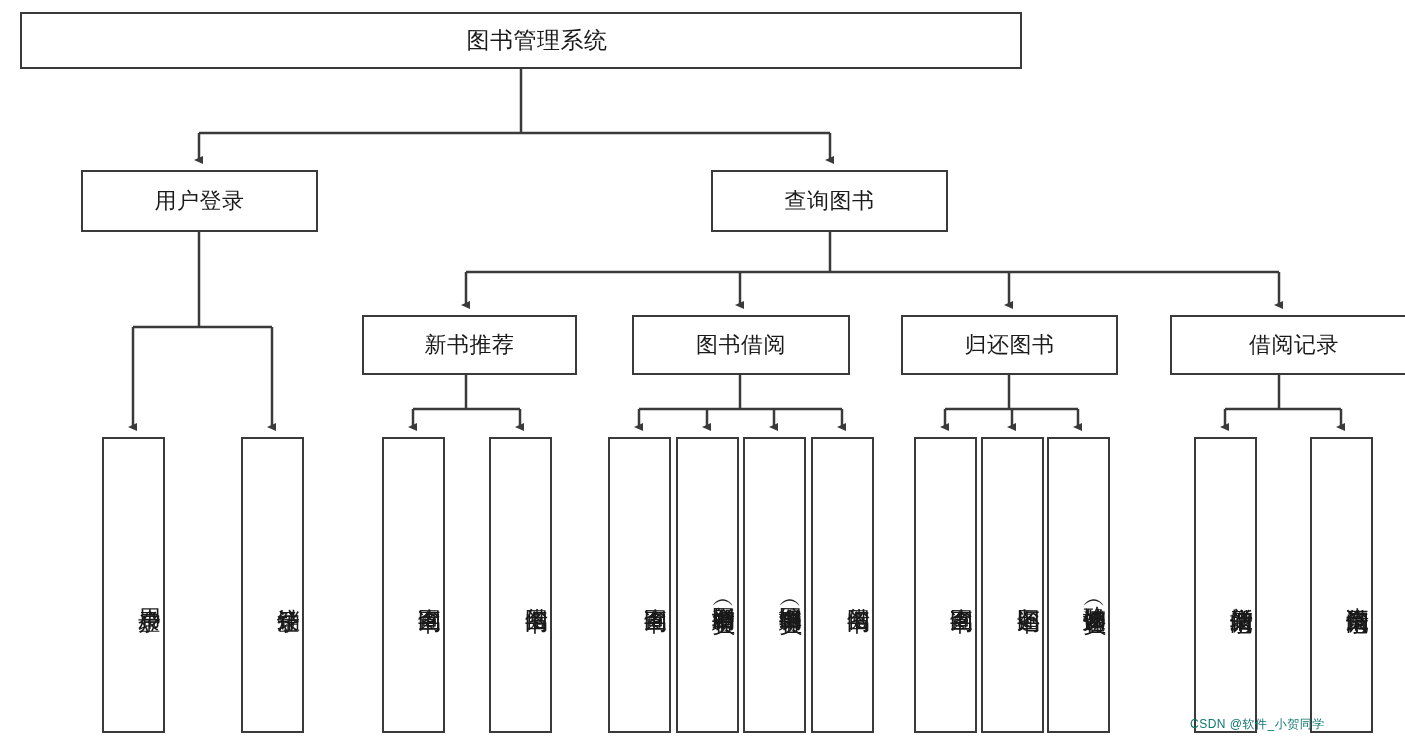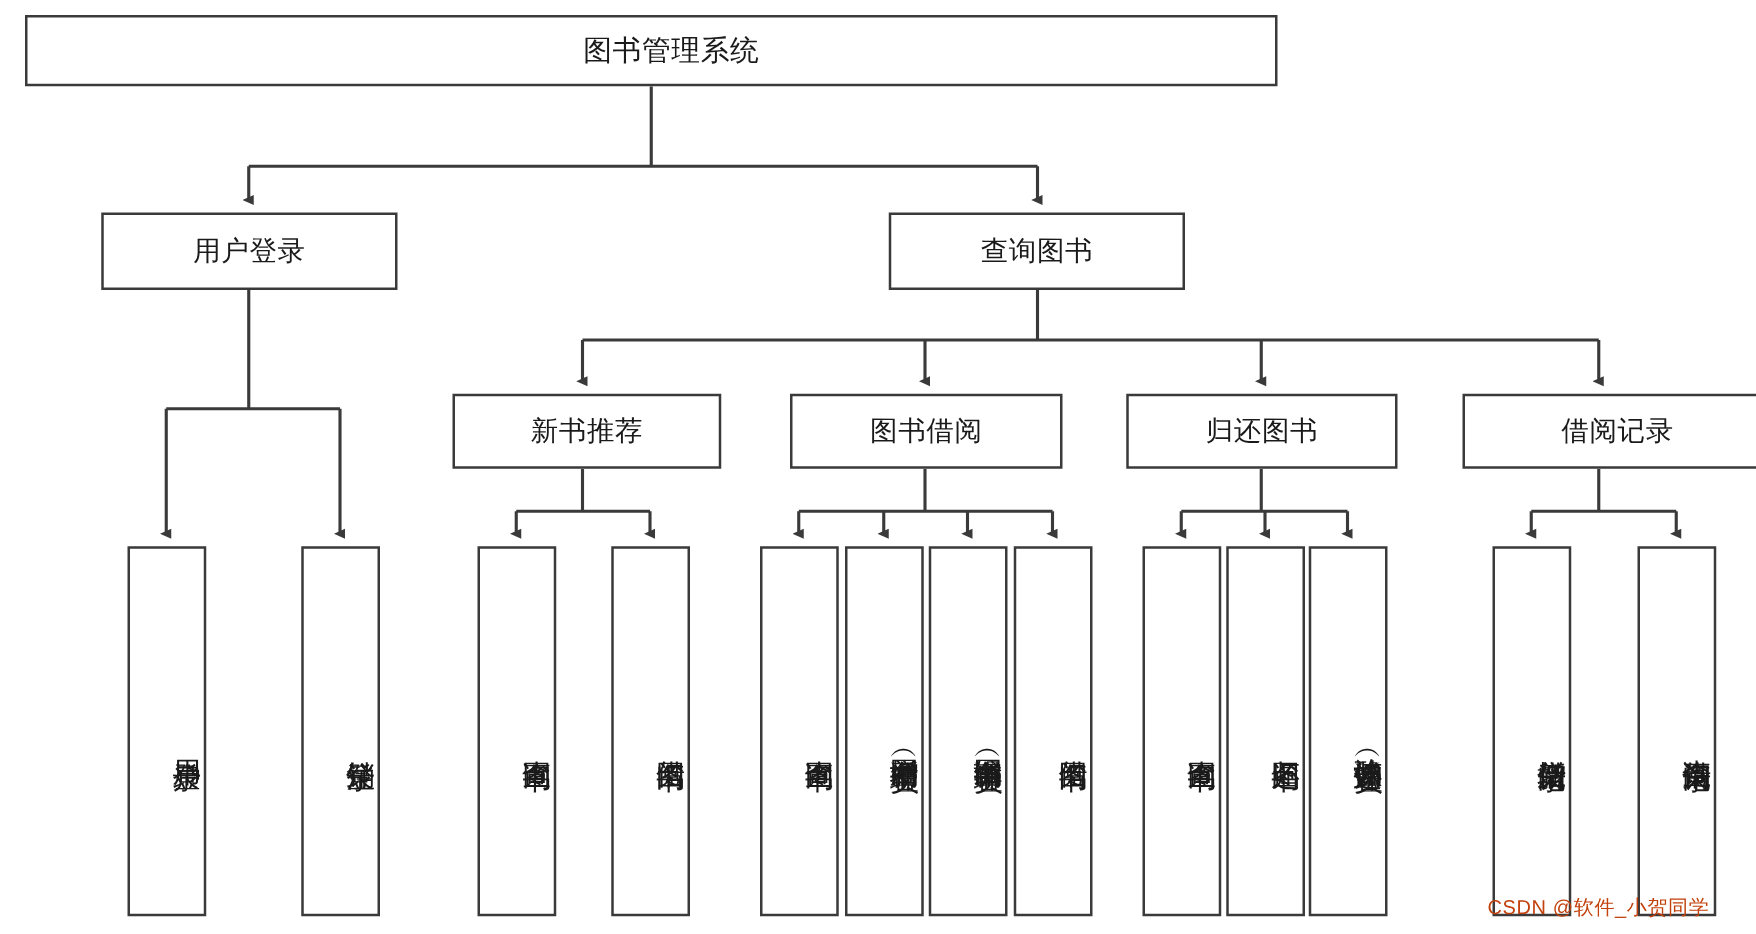--- a/index.html
+++ b/index.html
@@ -55,22 +55,22 @@
     align-items: flex-start;
     justify-content: center;
   }
   .node.v > span {
     writing-mode: vertical-rl;
     text-orientation: upright;
     display: block;
   }
   .watermark {
     position: absolute;
-    font-size: 16px;
-    color: #c2410c;
+    font-size: 12px;
+    color: #0f766e;
     white-space: nowrap;
     letter-spacing: 0.5px;
     text-align: center;
   }
 </style>
 </head>
 <body>
 
 <div id="canvas">
 

